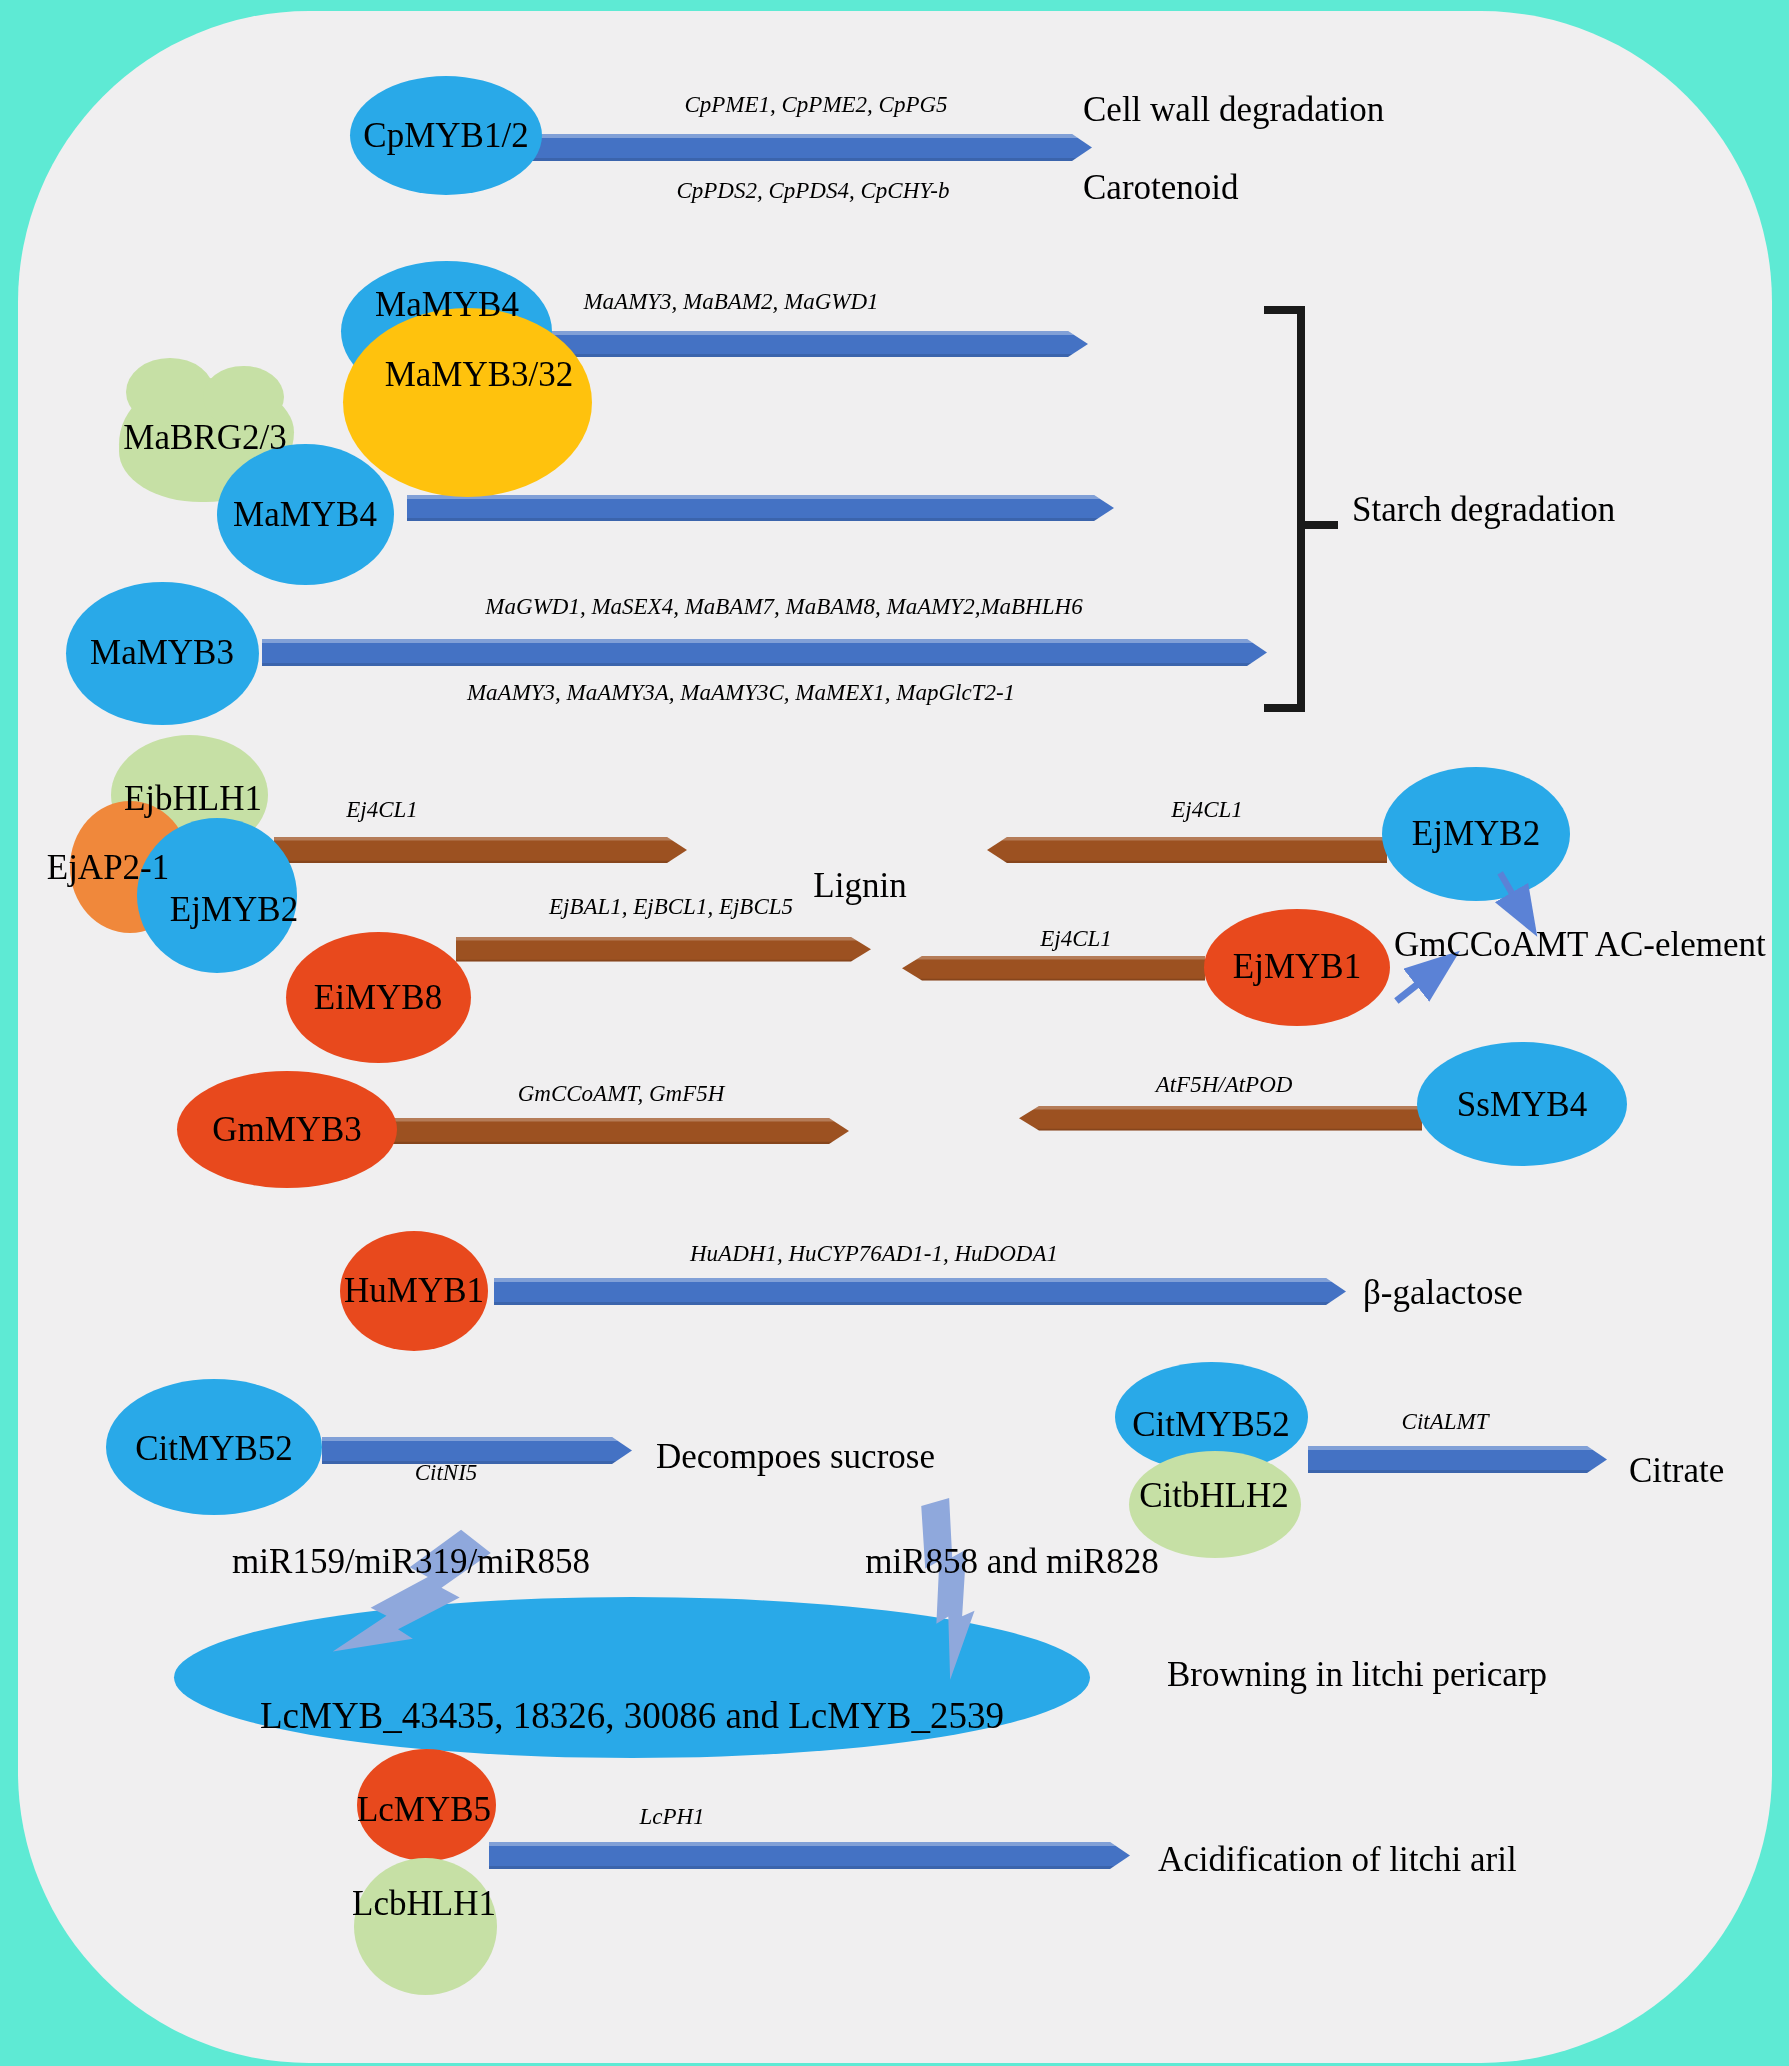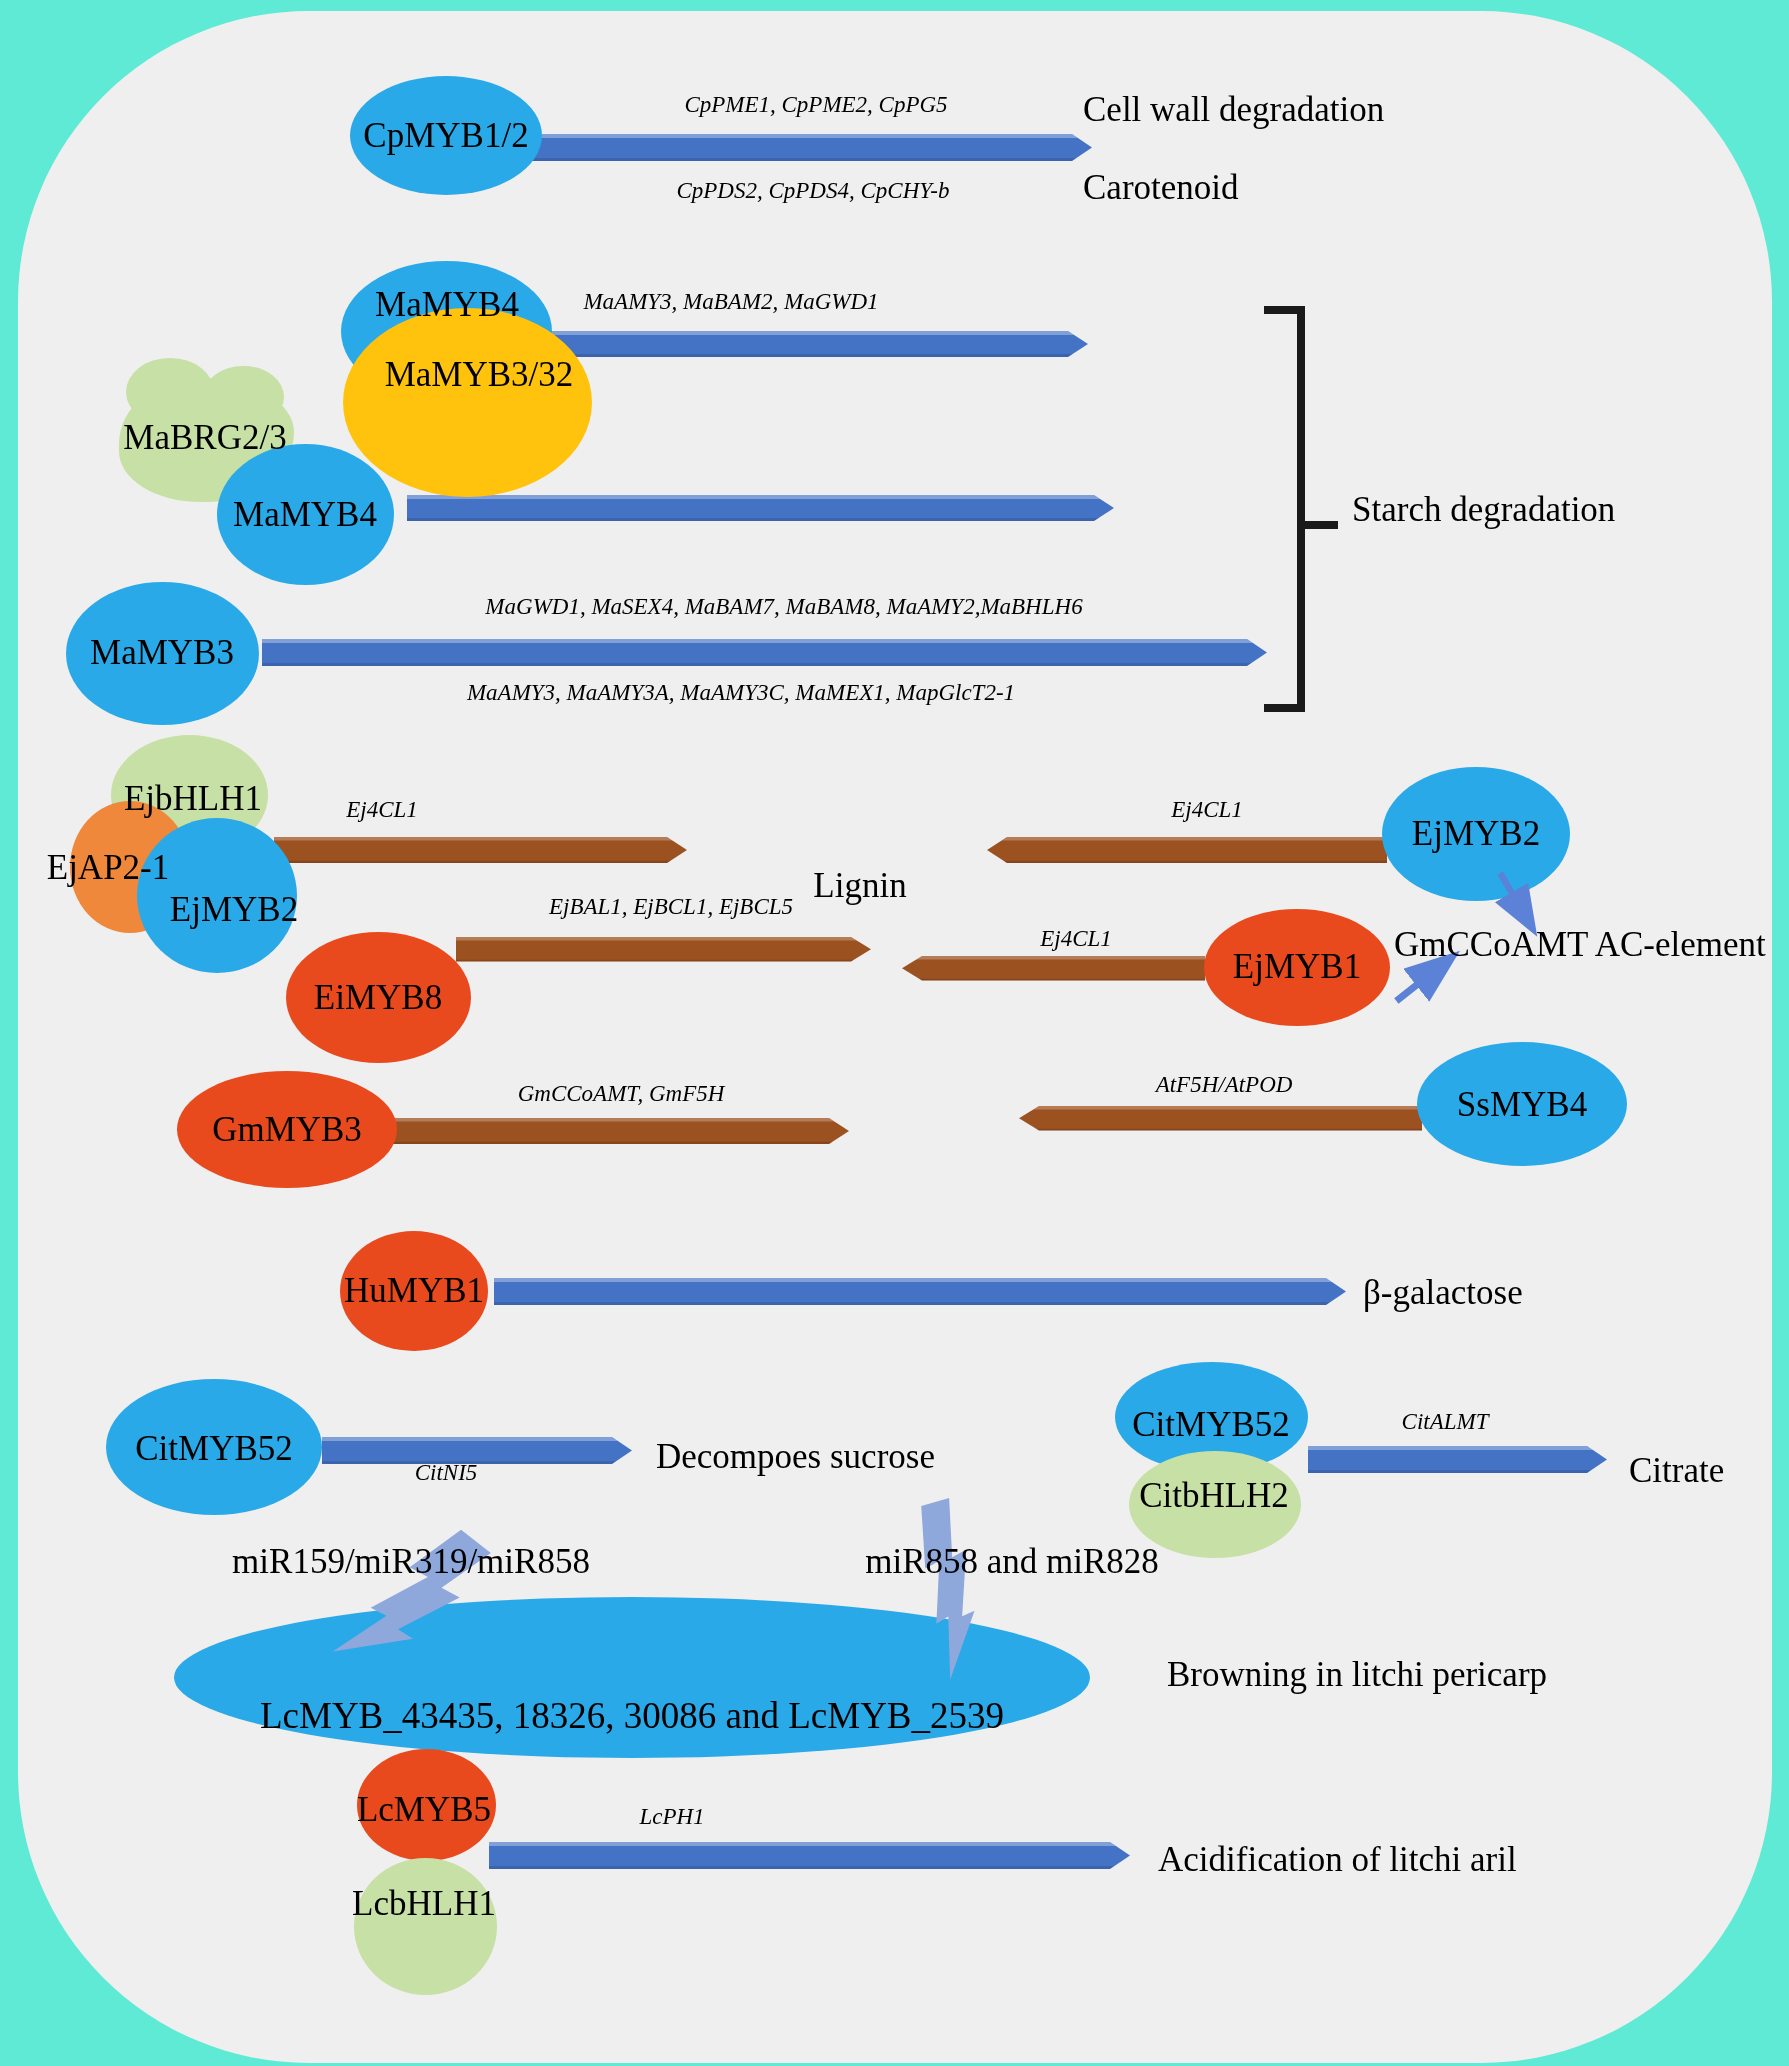--- a/index.html
+++ b/index.html
@@ -146,20 +146,21 @@
   <div class="lbl gene" style="left:671px;top:907px;">EjBAL1, EjBCL1, EjBCL5</div>
   <div class="lbl gene" style="left:1076px;top:939px;">Ej4CL1</div>
   <div class="lbl tf" style="left:1297px;top:967px;">EjMYB1</div>
 
   <div class="lbl tf" style="left:287px;top:1130px;">GmMYB3</div>
   <div class="lbl gene" style="left:621px;top:1094px;">GmCCoAMT, GmF5H</div>
   <div class="lbl gene" style="left:1224px;top:1085px;">AtF5H/AtPOD</div>
   <div class="lbl tf" style="left:1522px;top:1105px;">SsMYB4</div>
 
   <div class="lbl tf" style="left:414px;top:1291px;">HuMYB1</div>
+  <div class="lbl gene" style="left:874px;top:1254px;">HuADH1, HuCYP76AD1-1, HuDODA1</div>
   <div class="lbl result al" style="left:1363px;top:1293px;">β-galactose</div>
 
   <div class="lbl tf" style="left:214px;top:1449px;">CitMYB52</div>
   <div class="lbl gene" style="left:446px;top:1473px;">CitNI5</div>
   <div class="lbl result al" style="left:656px;top:1457px;">Decompoes sucrose</div>
   <div class="lbl tf" style="left:1211px;top:1425px;">CitMYB52</div>
   <div class="lbl tf" style="left:1214px;top:1496px;text-align:right;">CitbHLH2</div>
   <div class="lbl gene" style="left:1445px;top:1422px;">CitALMT</div>
   <div class="lbl result al" style="left:1629px;top:1471px;">Citrate</div>
 

